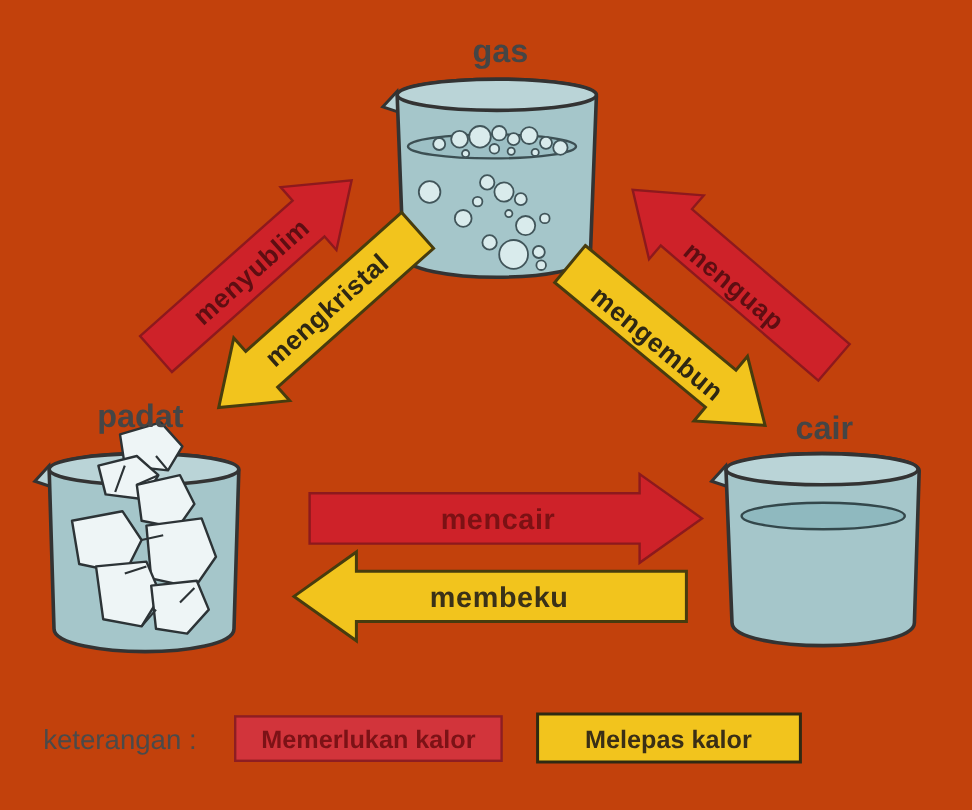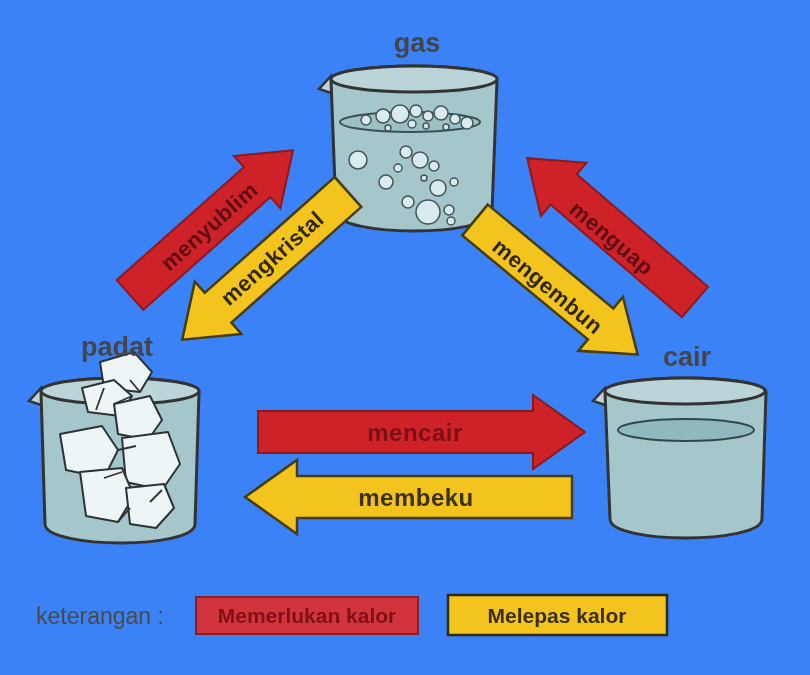--- a/index.html
+++ b/index.html
@@ -1,16 +1,16 @@
 <!DOCTYPE html>
 <html><head>
 <meta charset="utf-8">
 <style>
   html,body{margin:0;padding:0;background:#ffffff;}
-  .canvas{position:relative;width:810px;height:675px;background:#3b82f6;overflow:hidden;
+  .canvas{position:relative;width:810px;height:675px;background:#c2410c;overflow:hidden;
           font-family:"Liberation Sans", sans-serif;}
   svg text{font-family:"Liberation Sans", sans-serif;}
   .state-label{font-size:27px;font-weight:bold;fill:#454545;}
   .arrow-label-red{font-size:22px;font-weight:bold;fill:#5e0e12;letter-spacing:.5px;}
   .arrow-label-yellow{font-size:22px;font-weight:bold;fill:#2e2713;letter-spacing:.5px;}
   .h-label-red{font-size:24px;font-weight:bold;fill:#7c1114;letter-spacing:.5px;}
   .h-label-yellow{font-size:24px;font-weight:bold;fill:#3a3118;letter-spacing:.5px;}
   .legend-caption{font-size:23px;fill:#4a4a4a;}
   .legend-red-text{font-size:21px;font-weight:bold;fill:#7c1216;}
   .legend-yellow-text{font-size:21px;font-weight:bold;fill:#3a2f16;}

